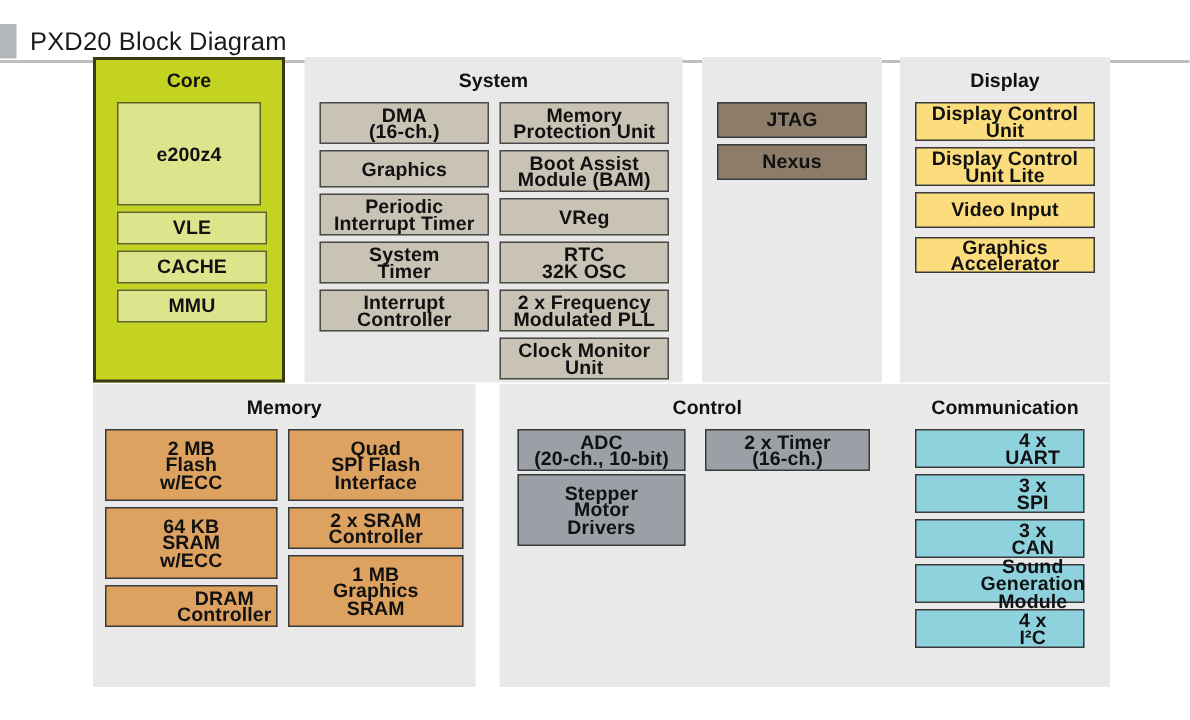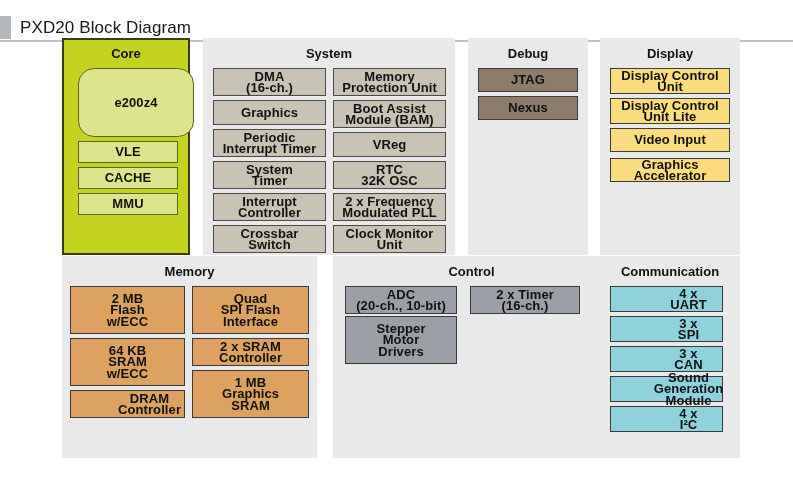--- a/index.html
+++ b/index.html
@@ -106,56 +106,53 @@
 
 <div id="title-bar">
   <div id="title-accent"></div>
   <div id="page-title">PXD20 Block Diagram</div>
 </div>
 
 <div id="canvas">
 
   <div class="core-outer" style="left:62px; top:12px; width:128px; height:217px;">
     <div class="panel-title">Core</div>
-    <div class="block blk-core" style="left:14px; top:28px; width:116px; height:69px;border-radius:16px;">e200z4</div>
+    <div class="block blk-core" style="left:14px; top:28px; width:96px; height:69px;">e200z4</div>
     <div class="block blk-core" style="left:14px; top:101px; width:100px; height:22px;">VLE</div>
     <div class="block blk-core" style="left:14px; top:127px; width:100px; height:22px;">CACHE</div>
     <div class="block blk-core" style="left:14px; top:153px; width:100px; height:22px;">MMU</div>
   </div>
 
   <div class="panel" style="left:203px; top:12px; width:252px; height:217px;">
     <div class="panel-title">System</div>
 
     <div class="block blk-system" style="left:10px; top:30px; width:113px; height:28px;">DMA
 (16-ch.)</div>
     <div class="block blk-system" style="left:10px; top:62px; width:113px; height:25px;">Graphics</div>
     <div class="block blk-system" style="left:10px; top:91px; width:113px; height:28px;">Periodic
 Interrupt Timer</div>
     <div class="block blk-system" style="left:10px; top:123px; width:113px; height:28px;">System
 Timer</div>
     <div class="block blk-system" style="left:10px; top:155px; width:113px; height:28px;">Interrupt
 Controller</div>
-    <div class="block blk-system" style="left:10px; top:187px; width:113px; height:28px;">Crossbar
-Switch</div>
 
     <div class="block blk-system" style="left:130px; top:30px; width:113px; height:28px;">Memory
 Protection Unit</div>
     <div class="block blk-system" style="left:130px; top:62px; width:113px; height:28px;">Boot Assist
 Module (BAM)</div>
     <div class="block blk-system" style="left:130px; top:94px; width:113px; height:25px;">VReg</div>
     <div class="block blk-system" style="left:130px; top:123px; width:113px; height:28px;">RTC
 32K OSC</div>
     <div class="block blk-system" style="left:130px; top:155px; width:113px; height:28px;">2 x Frequency
 Modulated PLL</div>
     <div class="block blk-system" style="left:130px; top:187px; width:113px; height:28px;">Clock Monitor
 Unit</div>
   </div>
 
   <div class="panel" style="left:468px; top:12px; width:120px; height:217px;">
-    <div class="panel-title">Debug</div>
     <div class="block blk-debug" style="left:10px; top:30px; width:100px; height:24px;">JTAG</div>
     <div class="block blk-debug" style="left:10px; top:58px; width:100px; height:24px;">Nexus</div>
   </div>
 
   <div class="panel" style="left:600px; top:12px; width:140px; height:217px;">
     <div class="panel-title">Display</div>
     <div class="block blk-display" style="left:10px; top:30px; width:120px; height:26px;">Display Control
 Unit</div>
     <div class="block blk-display" style="left:10px; top:60px; width:120px; height:26px;">Display Control
 Unit Lite</div>

